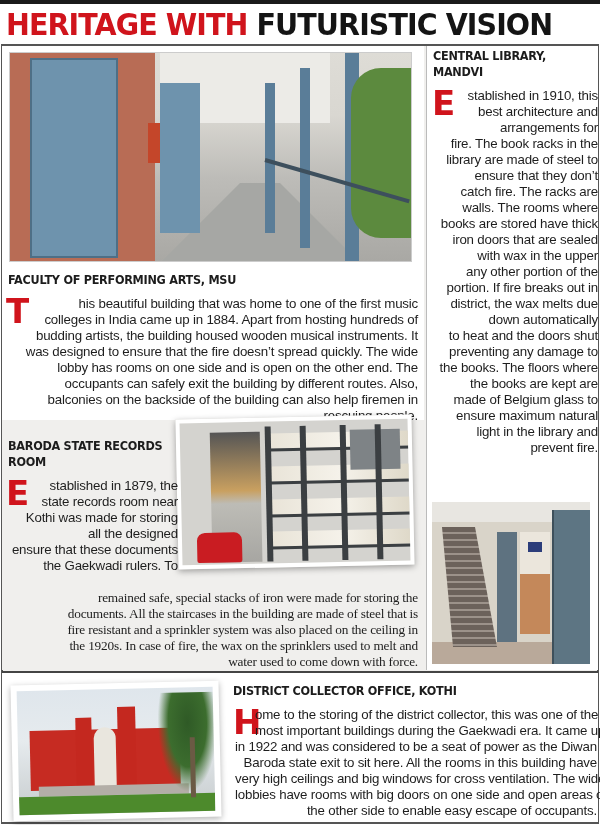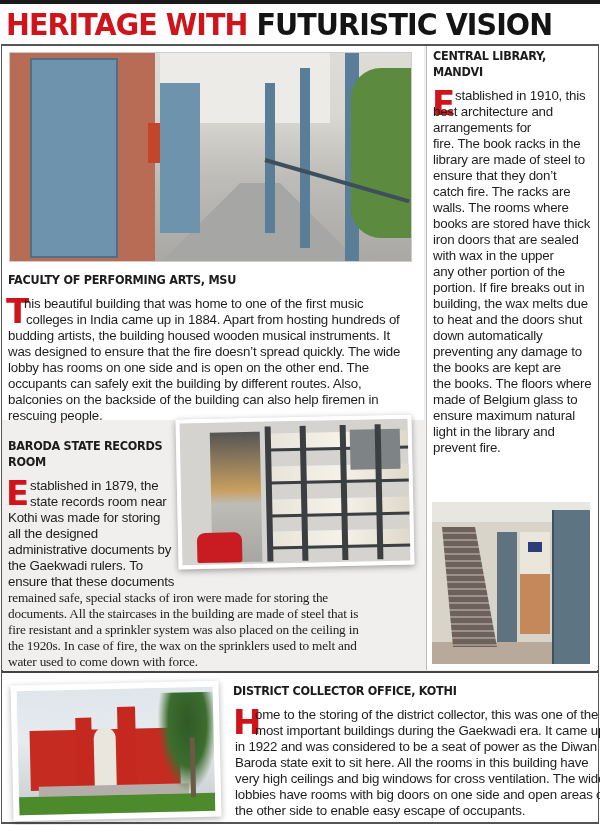--- a/index.html
+++ b/index.html
@@ -57,21 +57,21 @@
   .photo-collector .tower2 { position: absolute; left: 100px; top: 18px; width: 18px; height: 82px; background: #c4281f; }
   .photo-collector .window-arch { position: absolute; left: 76px; top: 38px; width: 22px; height: 60px; background: #e9e6de; border-radius: 11px 11px 0 0; }
   .photo-collector .lawn { position: absolute; left: 0; top: 106px; width: 100%; height: 20px; background: #4d8a2c; }
   .photo-collector .steps { position: absolute; left: 20px; top: 96px; width: 150px; height: 10px; background: #b3aea7; }
   .photo-collector .palm { position: absolute; left: 140px; top: 5px; width: 60px; height: 100px; background: radial-gradient(ellipse at 50% 30%, #2f5a26 0%, #3c6d2e 45%, transparent 70%); }
   .photo-collector .trunk { position: absolute; left: 172px; top: 50px; width: 5px; height: 60px; background: #6b5a44; }
 
   
   .heading { position: absolute; font-family: "DejaVu Sans", sans-serif; font-weight: bold; font-size: 12.5px; letter-spacing: -0.3px; line-height: 16px; color: #1c1c1c; transform: scaleX(0.9); transform-origin: left top; white-space: nowrap; }
   .body { position: absolute; font-family: "Liberation Sans", sans-serif; font-size: 13.3px; line-height: 16px; color: #1e1e1e; letter-spacing: -0.2px; }
-  .body .line { display: block; white-space: nowrap; }
+  .body .line { display: block; white-space: nowrap; text-align: right; }
   .dropcap { position: absolute; font-family: "DejaVu Sans", sans-serif; font-weight: bold; color: #d0141c; font-size: 34px; line-height: 30px; }
   .indent { padding-left: 22px; }
 </style>
 </head>
 <body>
 
 <div class="topbar"></div>
 <div class="headline">
   <span class="red">HERITAGE WITH</span>
   <span class="black">FUTURISTIC VISION</span>
@@ -121,26 +121,26 @@
   <span class="line">fire. The book racks in the</span>
   <span class="line">library are made of steel to</span>
   <span class="line">ensure that they don’t</span>
   <span class="line">catch fire. The racks are</span>
   <span class="line">walls. The rooms where</span>
   <span class="line">books are stored have thick</span>
   <span class="line">iron doors that are sealed</span>
   <span class="line">with wax in the upper</span>
   <span class="line">any other portion of the</span>
   <span class="line">portion. If fire breaks out in</span>
-  <span class="line">building, the wax melts due</span>
+  <span class="line">district, the wax melts due</span>
+  <span class="line">down automatically</span>
   <span class="line">to heat and the doors shut</span>
-  <span class="line">down automatically</span>
   <span class="line">preventing any damage to</span>
+  <span class="line">the books. The floors where</span>
   <span class="line">the books are kept are</span>
-  <span class="line">the books. The floors where</span>
   <span class="line">made of Belgium glass to</span>
   <span class="line">ensure maximum natural</span>
   <span class="line">light in the library and</span>
   <span class="line">prevent fire.</span>
 </div>
 
 <div class="photo photo-library" title="Staircase and iron sliding door inside Central Library">
   <div class="ceil"></div>
   <div class="floor"></div>
   <div class="stairs"></div>
@@ -166,23 +166,22 @@
 </div>
 
 <div class="heading" style="left:8px;top:438px;">BARODA STATE RECORDS</div>
 <div class="heading" style="left:8px;top:454px;">ROOM</div>
 <div class="dropcap" style="left:6px;top:478px;">E</div>
 <div class="body" style="left:8px;top:478px;width:170px;">
   <span class="line indent">stablished in 1879, the</span>
   <span class="line indent">state records room near</span>
   <span class="line">Kothi was made for storing</span>
   <span class="line">all the designed</span>
-  <span class="line">administrative documents by</span>
+  <span class="line">ensure that these documents</span>
   <span class="line">the Gaekwadi rulers. To</span>
-  <span class="line">ensure that these documents</span>
 </div>
 <div class="body" style="left:8px;top:590px;width:410px;font-family:Liberation Serif, serif;">
   <span class="line">remained safe, special stacks of iron were made for storing the</span>
   <span class="line">documents. All the staircases in the building are made of steel that is</span>
   <span class="line">fire resistant and a sprinkler system was also placed on the ceiling in</span>
   <span class="line">the 1920s. In case of fire, the wax on the sprinklers used to melt and</span>
   <span class="line">water used to come down with force.</span>
 </div>
 
 <div class="photo photo-collector" title="Red brick District Collector Office building with palm tree">

